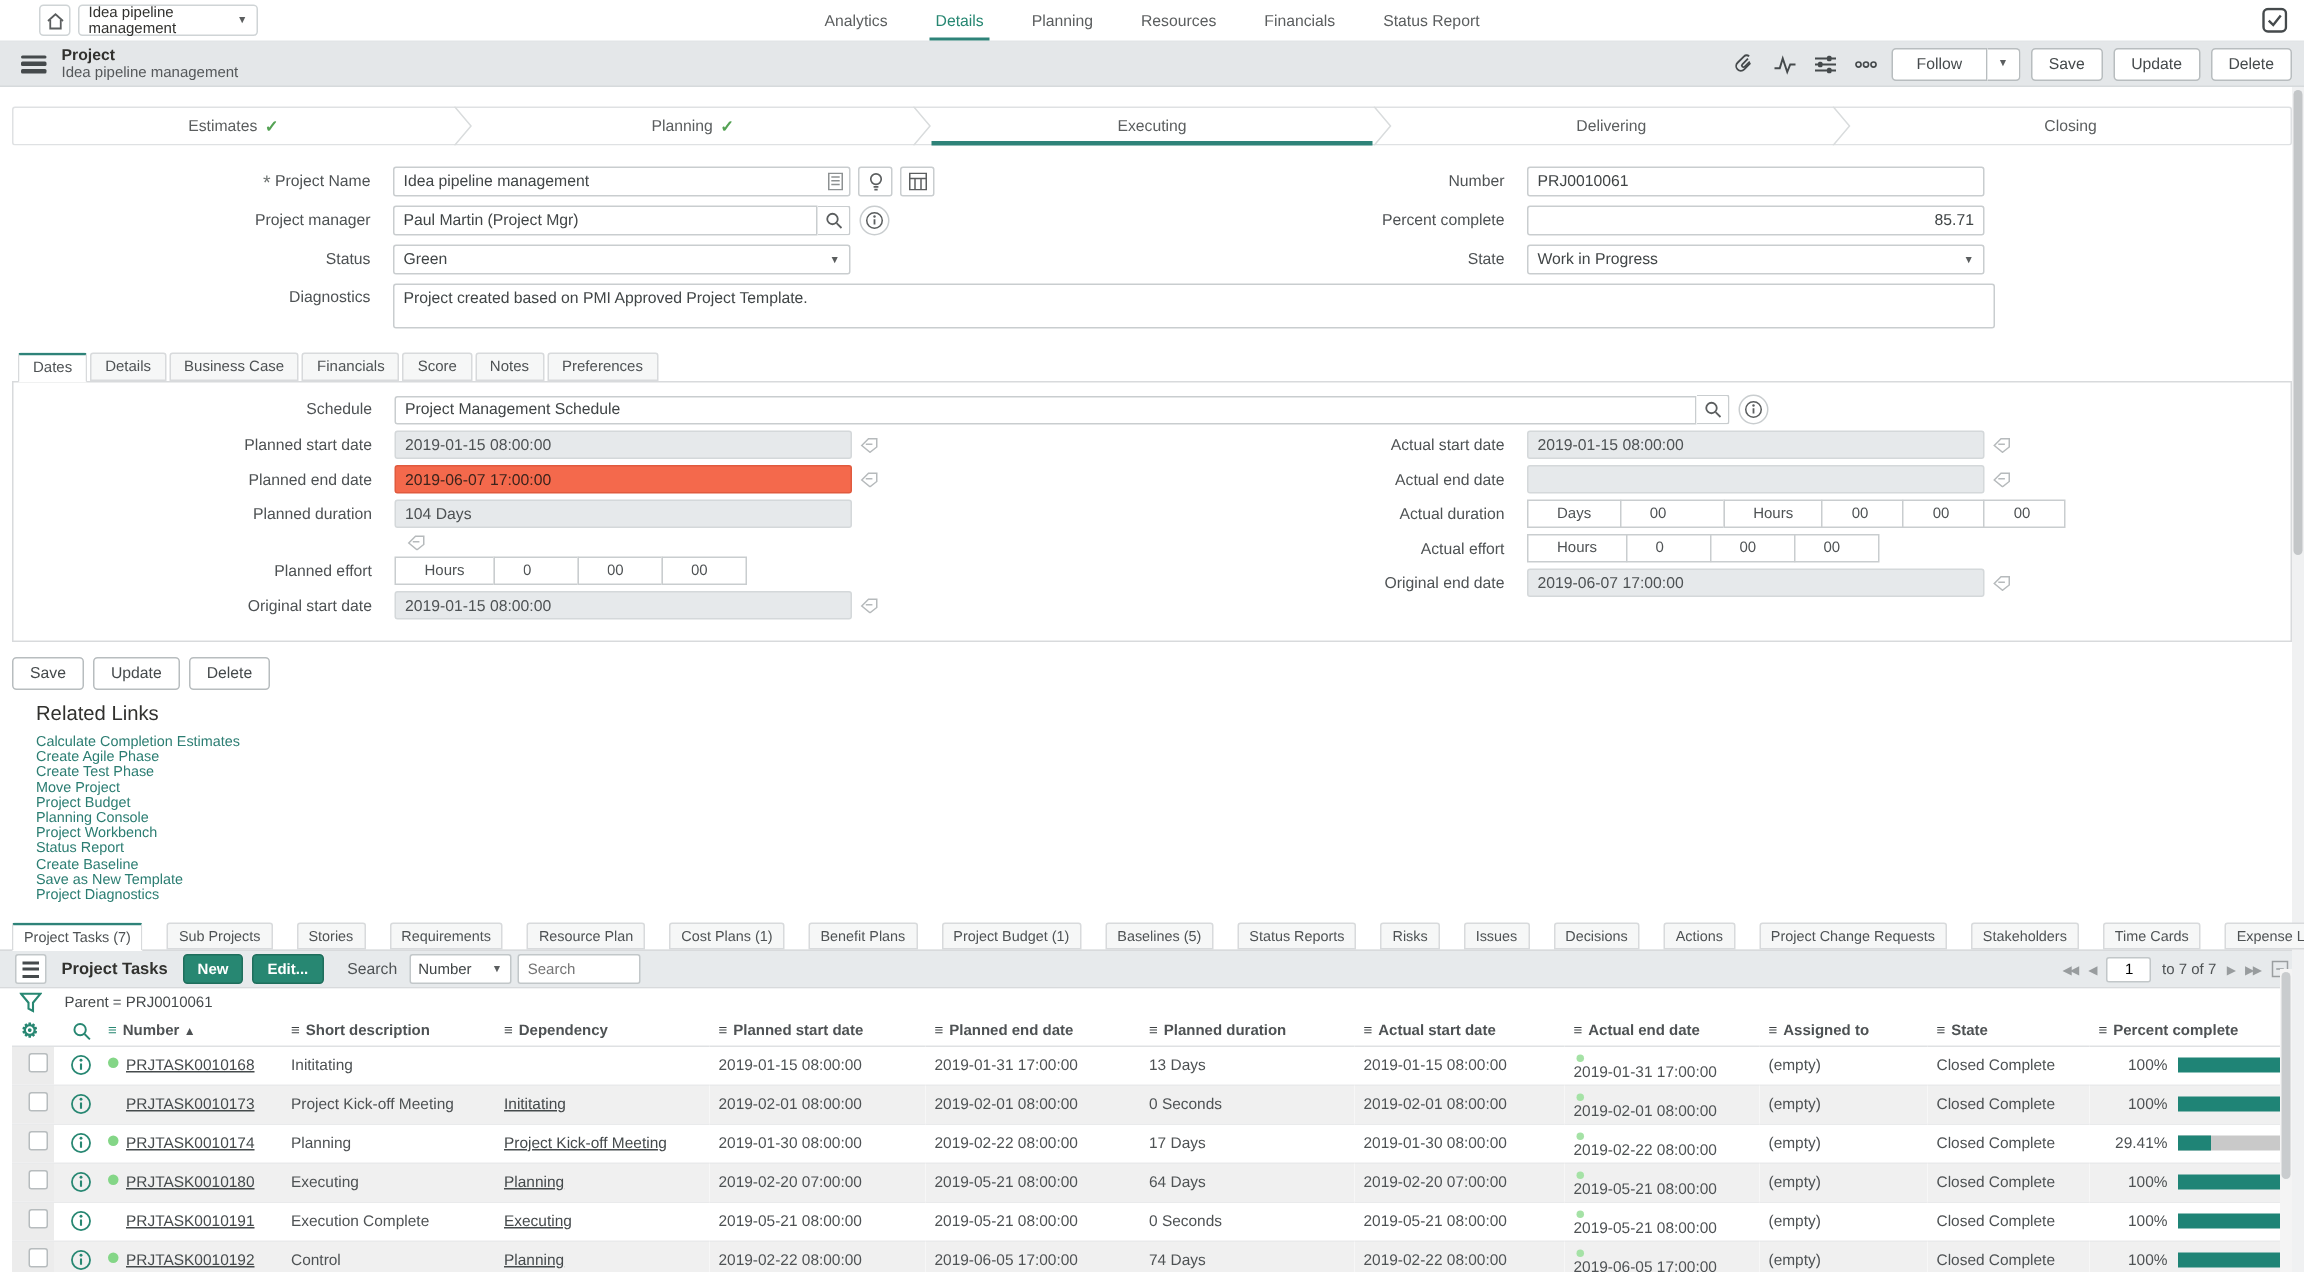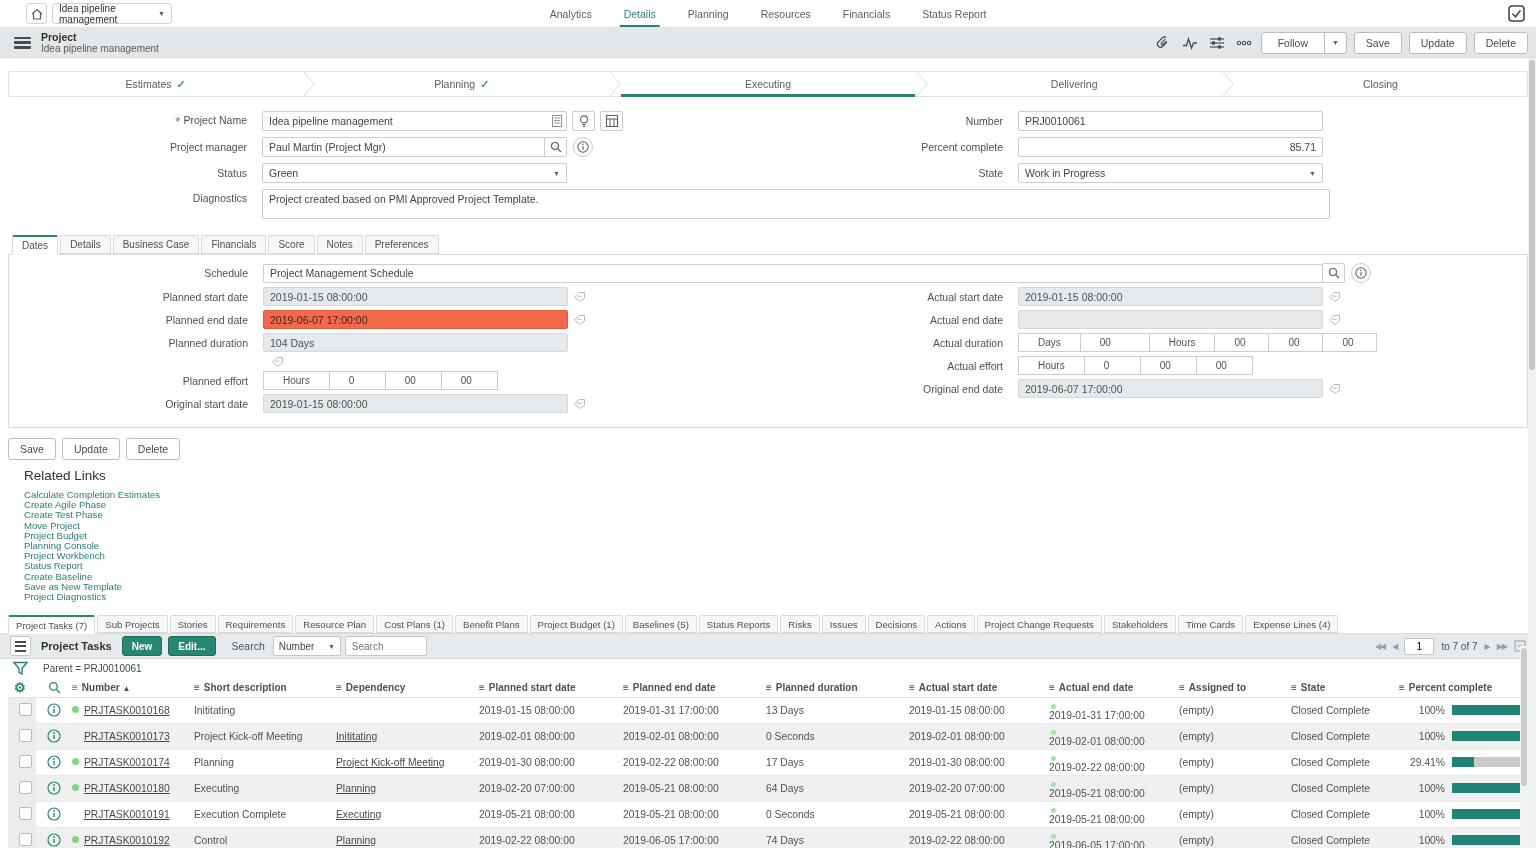--- a/index.html
+++ b/index.html
@@ -71,31 +71,31 @@
   .drow{display:flex;align-items:center;margin-bottom:4px}
   .drow .finput{height:19px}
   .ro{background:#e6e9eb;border-color:#d4d8da;color:#4e5254}
   .alert-field{background:#f4694c;border-color:#e05a3e;color:#3d241c}
   .tag-icon{margin-left:5px}
   .icon-only-row{height:11px;margin:0 0 4px 262px}
   .mini{height:19px;border:1px solid #c9cdcf;background:#fff;font-size:10px;color:#4e5254;display:flex;align-items:center;padding:0 19px}
   .mini+.mini{margin-left:-1px}
   input.mini{outline:none}
   .unit{background:#fff;color:#4e5254}
-  .sched-input{width:1060px;border-radius:2px 0 0 2px}
+  .sched-input{width:868px;border-radius:2px 0 0 2px}
 
   
   .form-btns{display:flex;gap:6px;margin:10px 8px 8px}
   .rl{margin:2px 24px}
   .rl-title{font-size:13.5px;color:#31312e;margin:8px 0 7px;font-weight:normal}
   .rl a{display:block;font-size:9.6px;line-height:10.2px;color:#2b7d72;text-decoration:none;cursor:pointer}
 
   
   .ltabs{display:flex;margin:13px 0 0 8px;position:relative;z-index:2}
-  .ltab{height:18px;padding:0 7px;border:1px solid #d8dadc;border-radius:2px 2px 0 0;background:#f6f7f7;margin-right:2px;display:flex;align-items:center;font-size:9.6px;color:#4e5254;white-space:nowrap;cursor:pointer}
+  .ltab{height:18px;padding:0 7px;border:1px solid #d8dadc;border-radius:2px 2px 0 0;background:#f6f7f7;margin-right:16px;display:flex;align-items:center;font-size:9.6px;color:#4e5254;white-space:nowrap;cursor:pointer}
   .ltab.active{background:#fff;border-top:2px solid #2e8379;border-bottom:1px solid #fff;margin-bottom:-1px;height:19px}
 
   
   .list-toolbar{height:26px;background:#e7eaec;border-top:1px solid #d8dadc;border-bottom:1px solid #d8dadc;display:flex;align-items:center;padding:0 10px}
   .tb-burger{width:21px;height:20px;border:1px solid #c2c7c9;border-radius:2px;background:#fff;display:flex;flex-direction:column;justify-content:center;gap:2.5px;align-items:center;cursor:pointer}
   .tb-burger i{display:block;width:11px;height:2px;background:#454a4c}
   .tb-title{font-weight:bold;font-size:11px;color:#31312e;margin:0 10px}
   .btn-teal{height:20px;background:#278772;border:1px solid #1f6e5c;border-radius:3px;color:#fff;font-size:10px;font-weight:bold;padding:0 9px;display:flex;align-items:center;margin-right:6px;cursor:pointer}
   .tb-search-label{font-size:10.5px;color:#4e5254;margin:0 8px 0 10px}
   .tb-select{width:68px;height:20px;background:#fff;border:1px solid #c2c7c9;border-radius:2px;font-size:10px;color:#404546;display:flex;align-items:center;justify-content:space-between;padding:0 5px;cursor:pointer}

